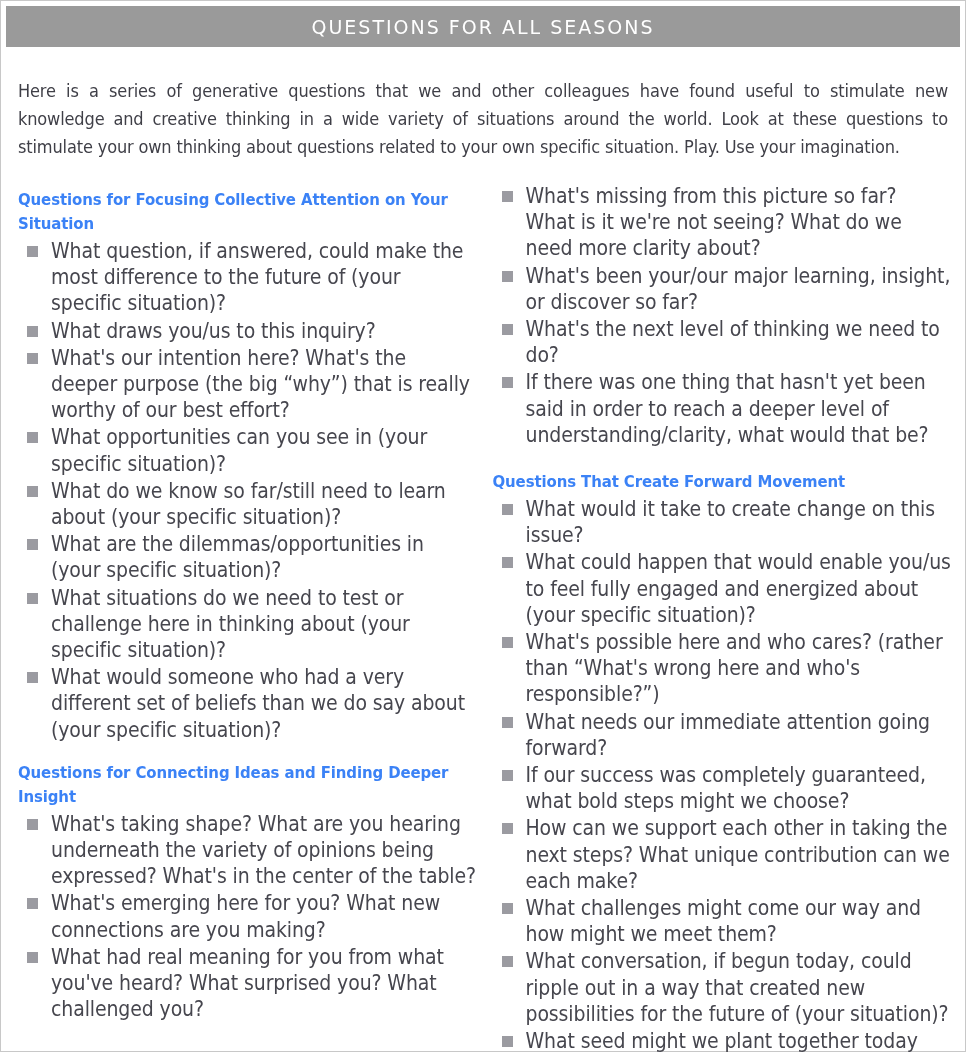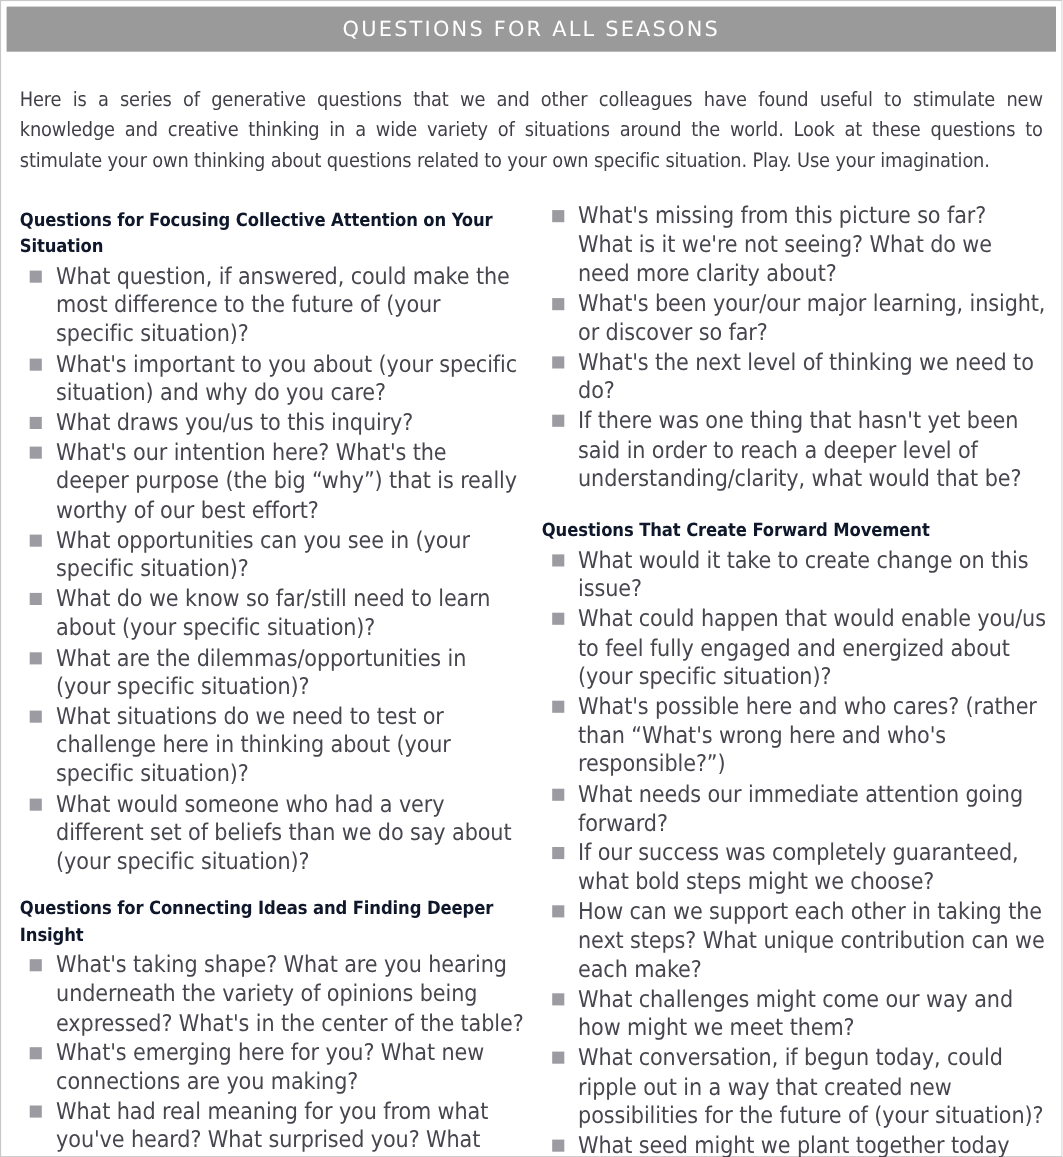--- a/index.html
+++ b/index.html
@@ -55,21 +55,21 @@
   }
   .col {
     box-sizing: border-box;
   }
   .col-left  { width: 478px; padding-right: 16px; }
   .col-right { width: 462px; }
 
   h2.section-heading {
     margin: 5px 0 2px 0;
     padding: 0;
-    color: #0f172a;
+    color: #3b82f6;
     font-family: "DejaVu Sans Condensed", "Liberation Sans Narrow", "Liberation Sans", sans-serif;
     font-size: 16.6px;
     font-weight: bold;
     line-height: 24px;
     letter-spacing: -0.1px;
   }
   h2.section-heading.spaced-top { margin-top: 18px; }
 
   ul.q-list {
     list-style: none;
@@ -108,21 +108,20 @@
 
   <p class="intro">Here is a series of generative questions that we and other colleagues have found useful to stimulate new knowledge and creative thinking in a wide variety of situations around the world. Look at these questions to stimulate your own thinking about questions related to your own specific situation. Play. Use your imagination.</p>
 
   <div class="columns">
 
     <div class="col col-left">
 
       <h2 class="section-heading">Questions for Focusing Collective Attention on Your Situation</h2>
       <ul class="q-list">
         <li><span class="bullet"></span><span>What question, if answered, could make the most difference to the future of (your specific situation)?</span></li>
-        <li><span class="bullet"></span><span>What's important to you about (your specific situation) and why do you care?</span></li>
         <li><span class="bullet"></span><span>What draws you/us to this inquiry?</span></li>
         <li><span class="bullet"></span><span>What's our intention here? What's the deeper purpose (the big “why”) that is really worthy of our best effort?</span></li>
         <li><span class="bullet"></span><span>What opportunities can you see in (your specific situation)?</span></li>
         <li><span class="bullet"></span><span>What do we know so far/still need to learn about (your specific situation)?</span></li>
         <li><span class="bullet"></span><span>What are the dilemmas/opportunities in (your specific situation)?</span></li>
         <li><span class="bullet"></span><span>What situations do we need to test or challenge here in thinking about (your specific situation)?</span></li>
         <li><span class="bullet"></span><span>What would someone who had a very different set of beliefs than we do say about (your specific situation)?</span></li>
       </ul>
 
       <h2 class="section-heading spaced-top">Questions for Connecting Ideas and Finding Deeper Insight</h2>

